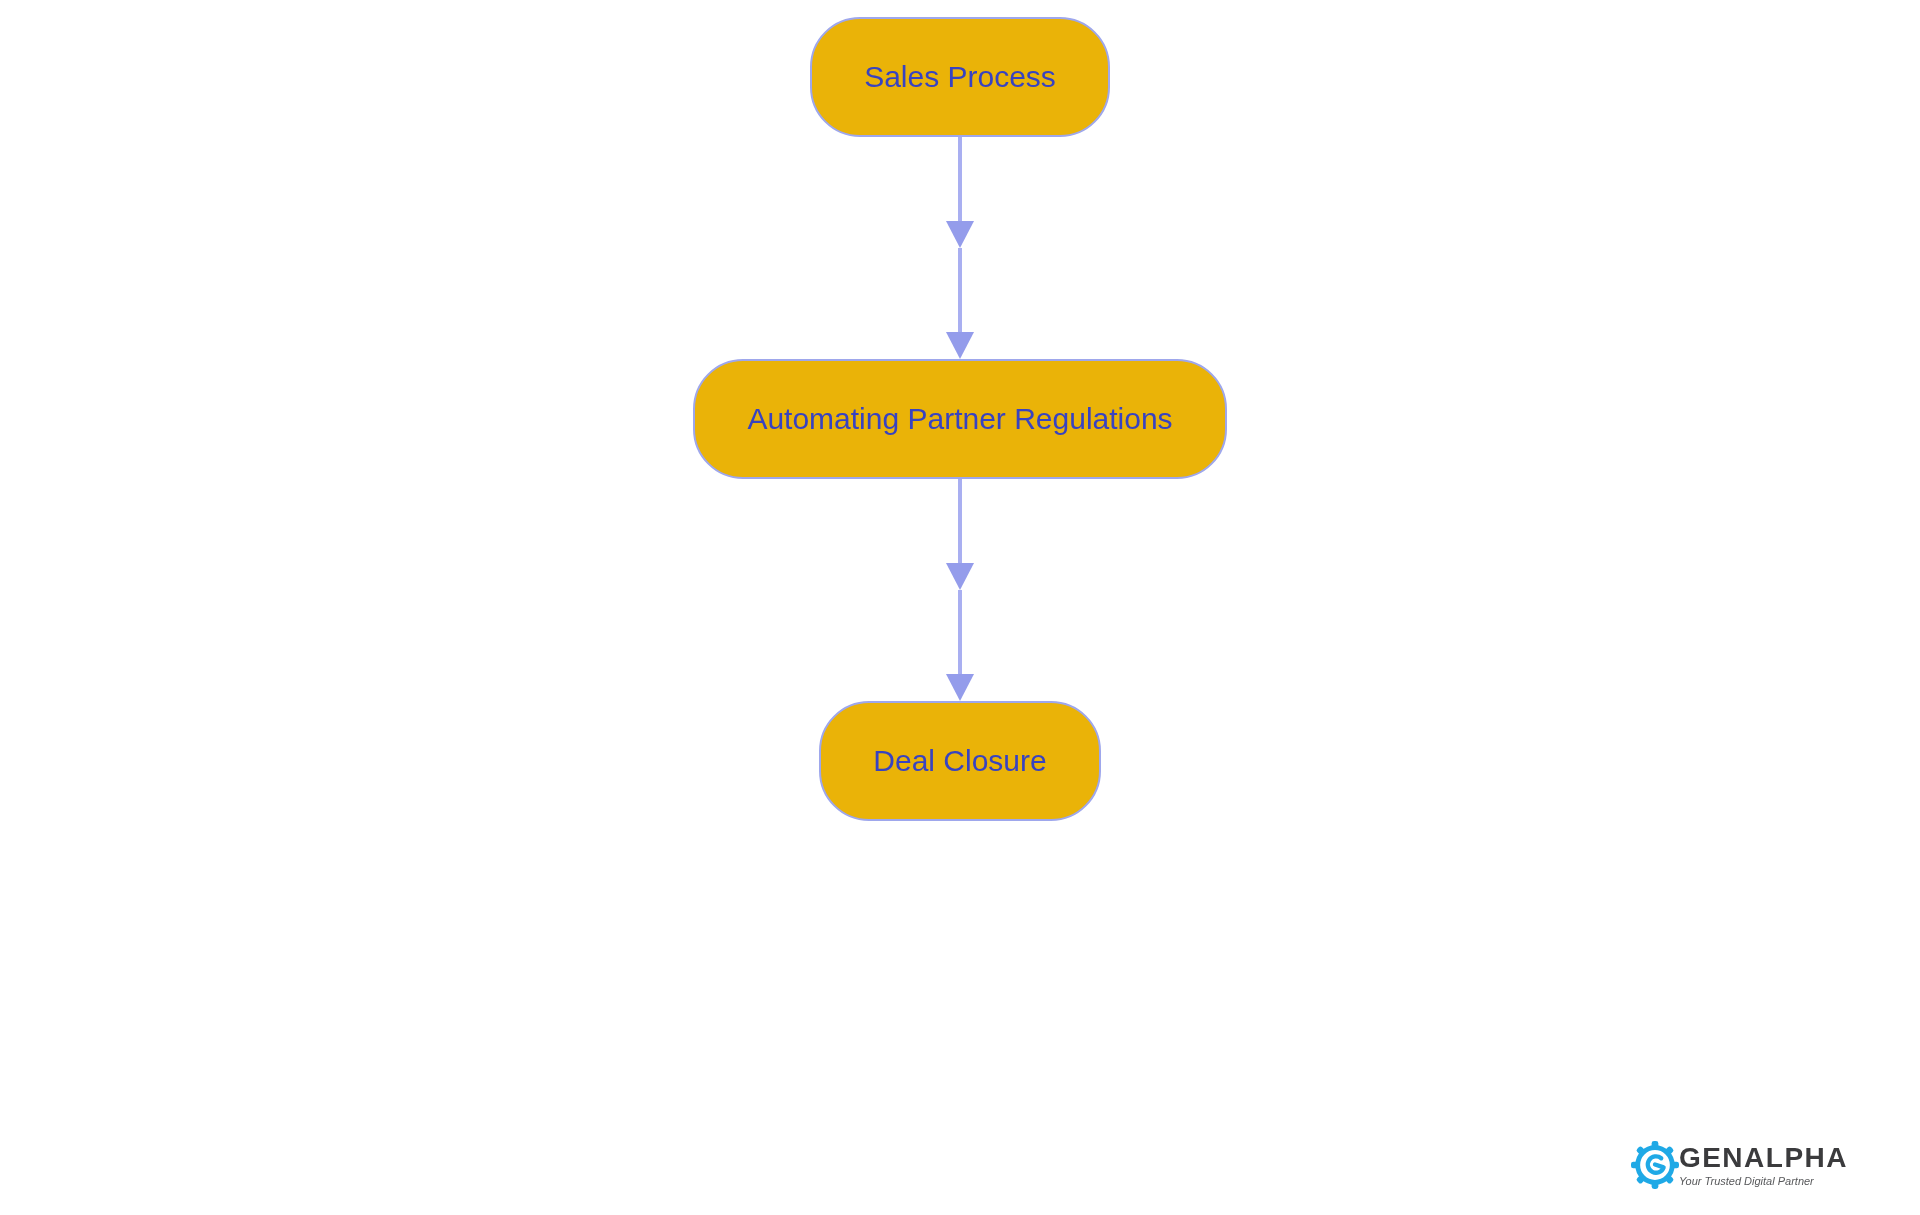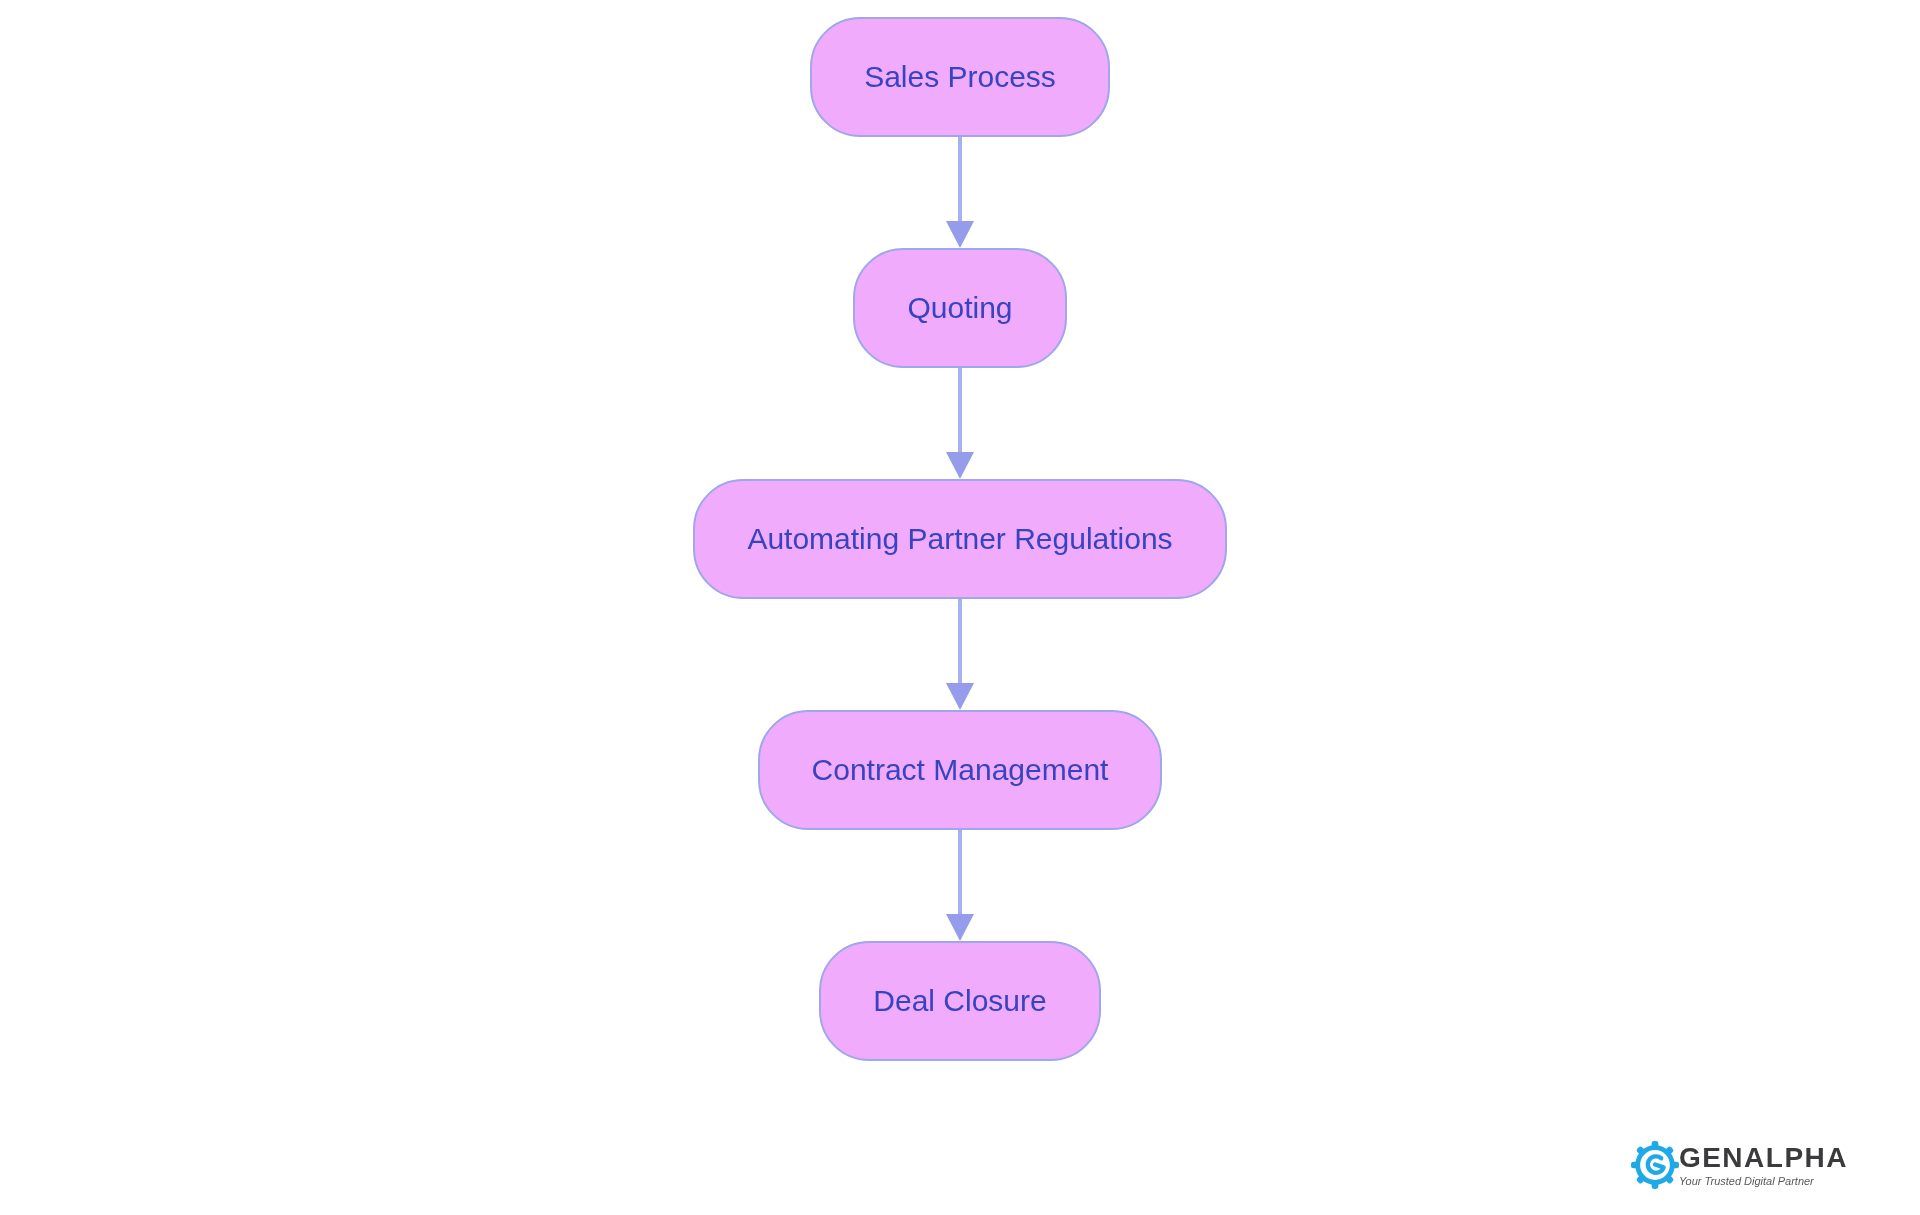--- a/index.html
+++ b/index.html
@@ -23,21 +23,21 @@
     display: flex;
     flex-direction: column;
     align-items: center;
   }
   .node {
     height: 120px;
     padding: 0 52px;
     display: flex;
     align-items: center;
     justify-content: center;
-    background: #f0abfc;
+    background: #eab308;
     border: 2px solid #9ea7ec;
     border-radius: 50px;
     color: #3843c1;
     font-size: 30px;
     white-space: nowrap;
   }
   .arrow {
     width: 28px;
     height: 111px;
     display: flex;
@@ -86,35 +86,33 @@
 
   <div class="flow">
 
     <div class="node">Sales Process</div>
 
     <div class="arrow">
       <div class="shaft"></div>
       <div class="head"></div>
     </div>
 
-    <div class="node">Quoting</div>
 
     <div class="arrow">
       <div class="shaft"></div>
       <div class="head"></div>
     </div>
 
     <div class="node">Automating Partner Regulations</div>
 
     <div class="arrow">
       <div class="shaft"></div>
       <div class="head"></div>
     </div>
 
-    <div class="node">Contract Management</div>
 
     <div class="arrow">
       <div class="shaft"></div>
       <div class="head"></div>
     </div>
 
     <div class="node">Deal Closure</div>
 
   </div>
 

